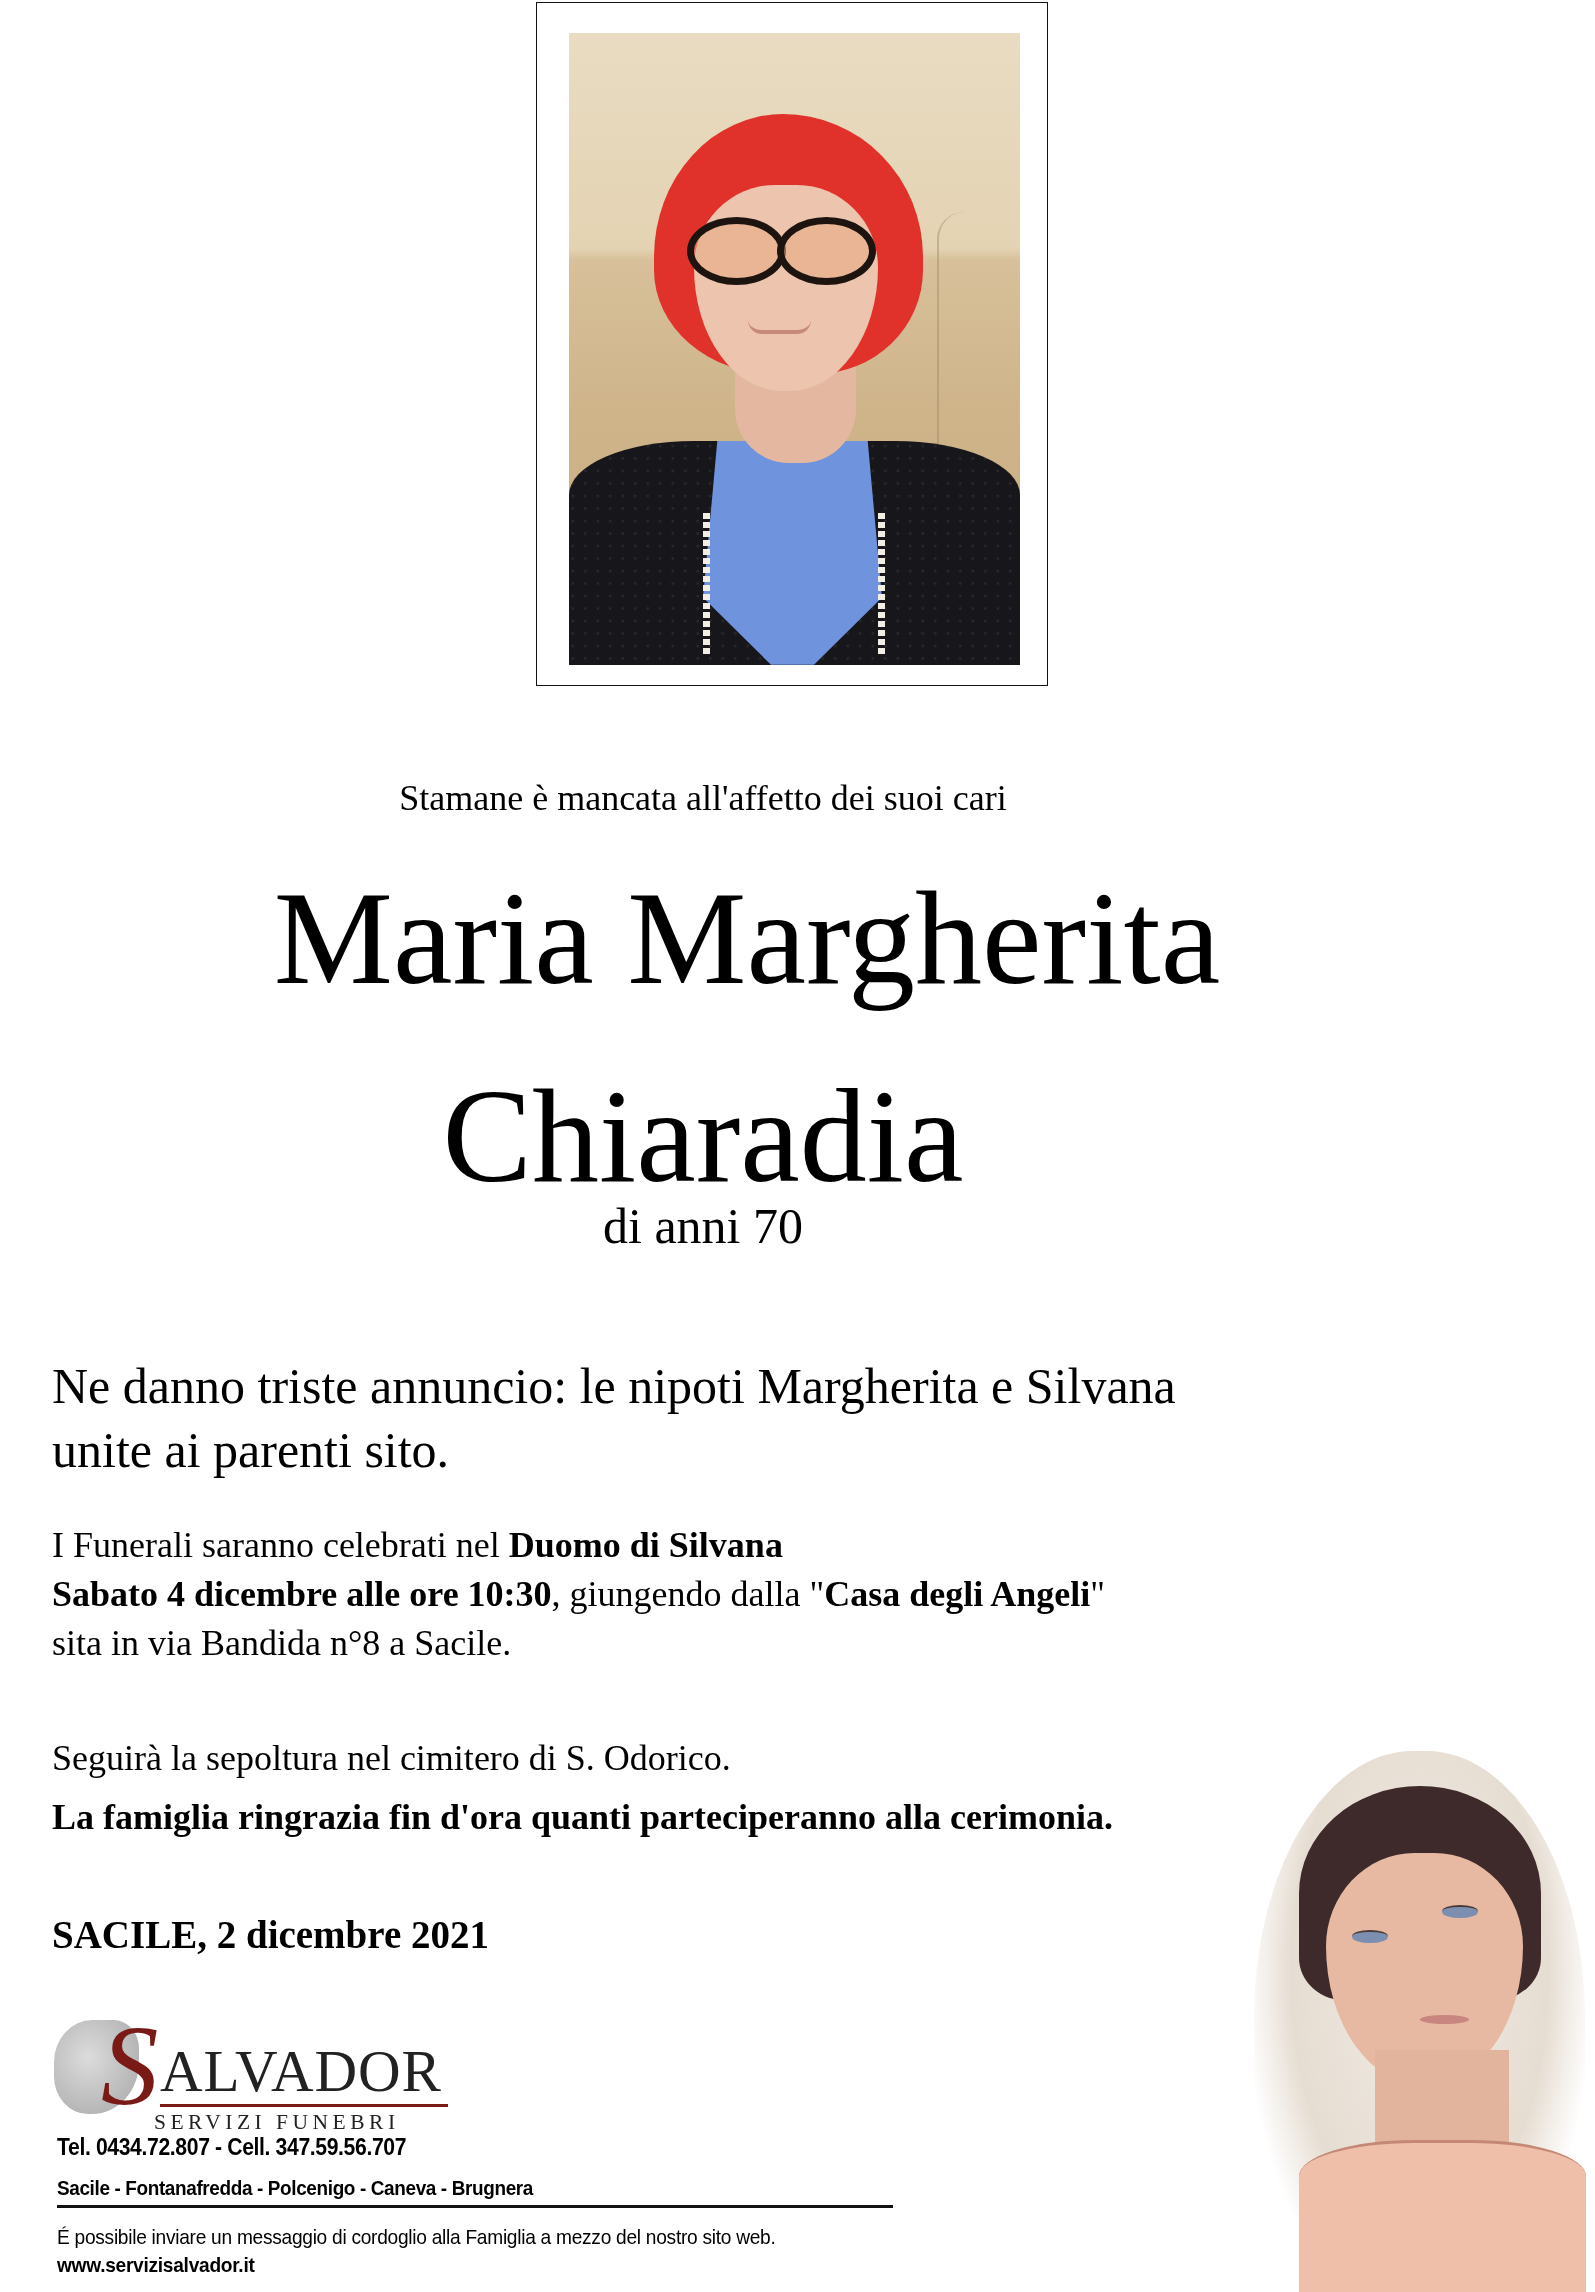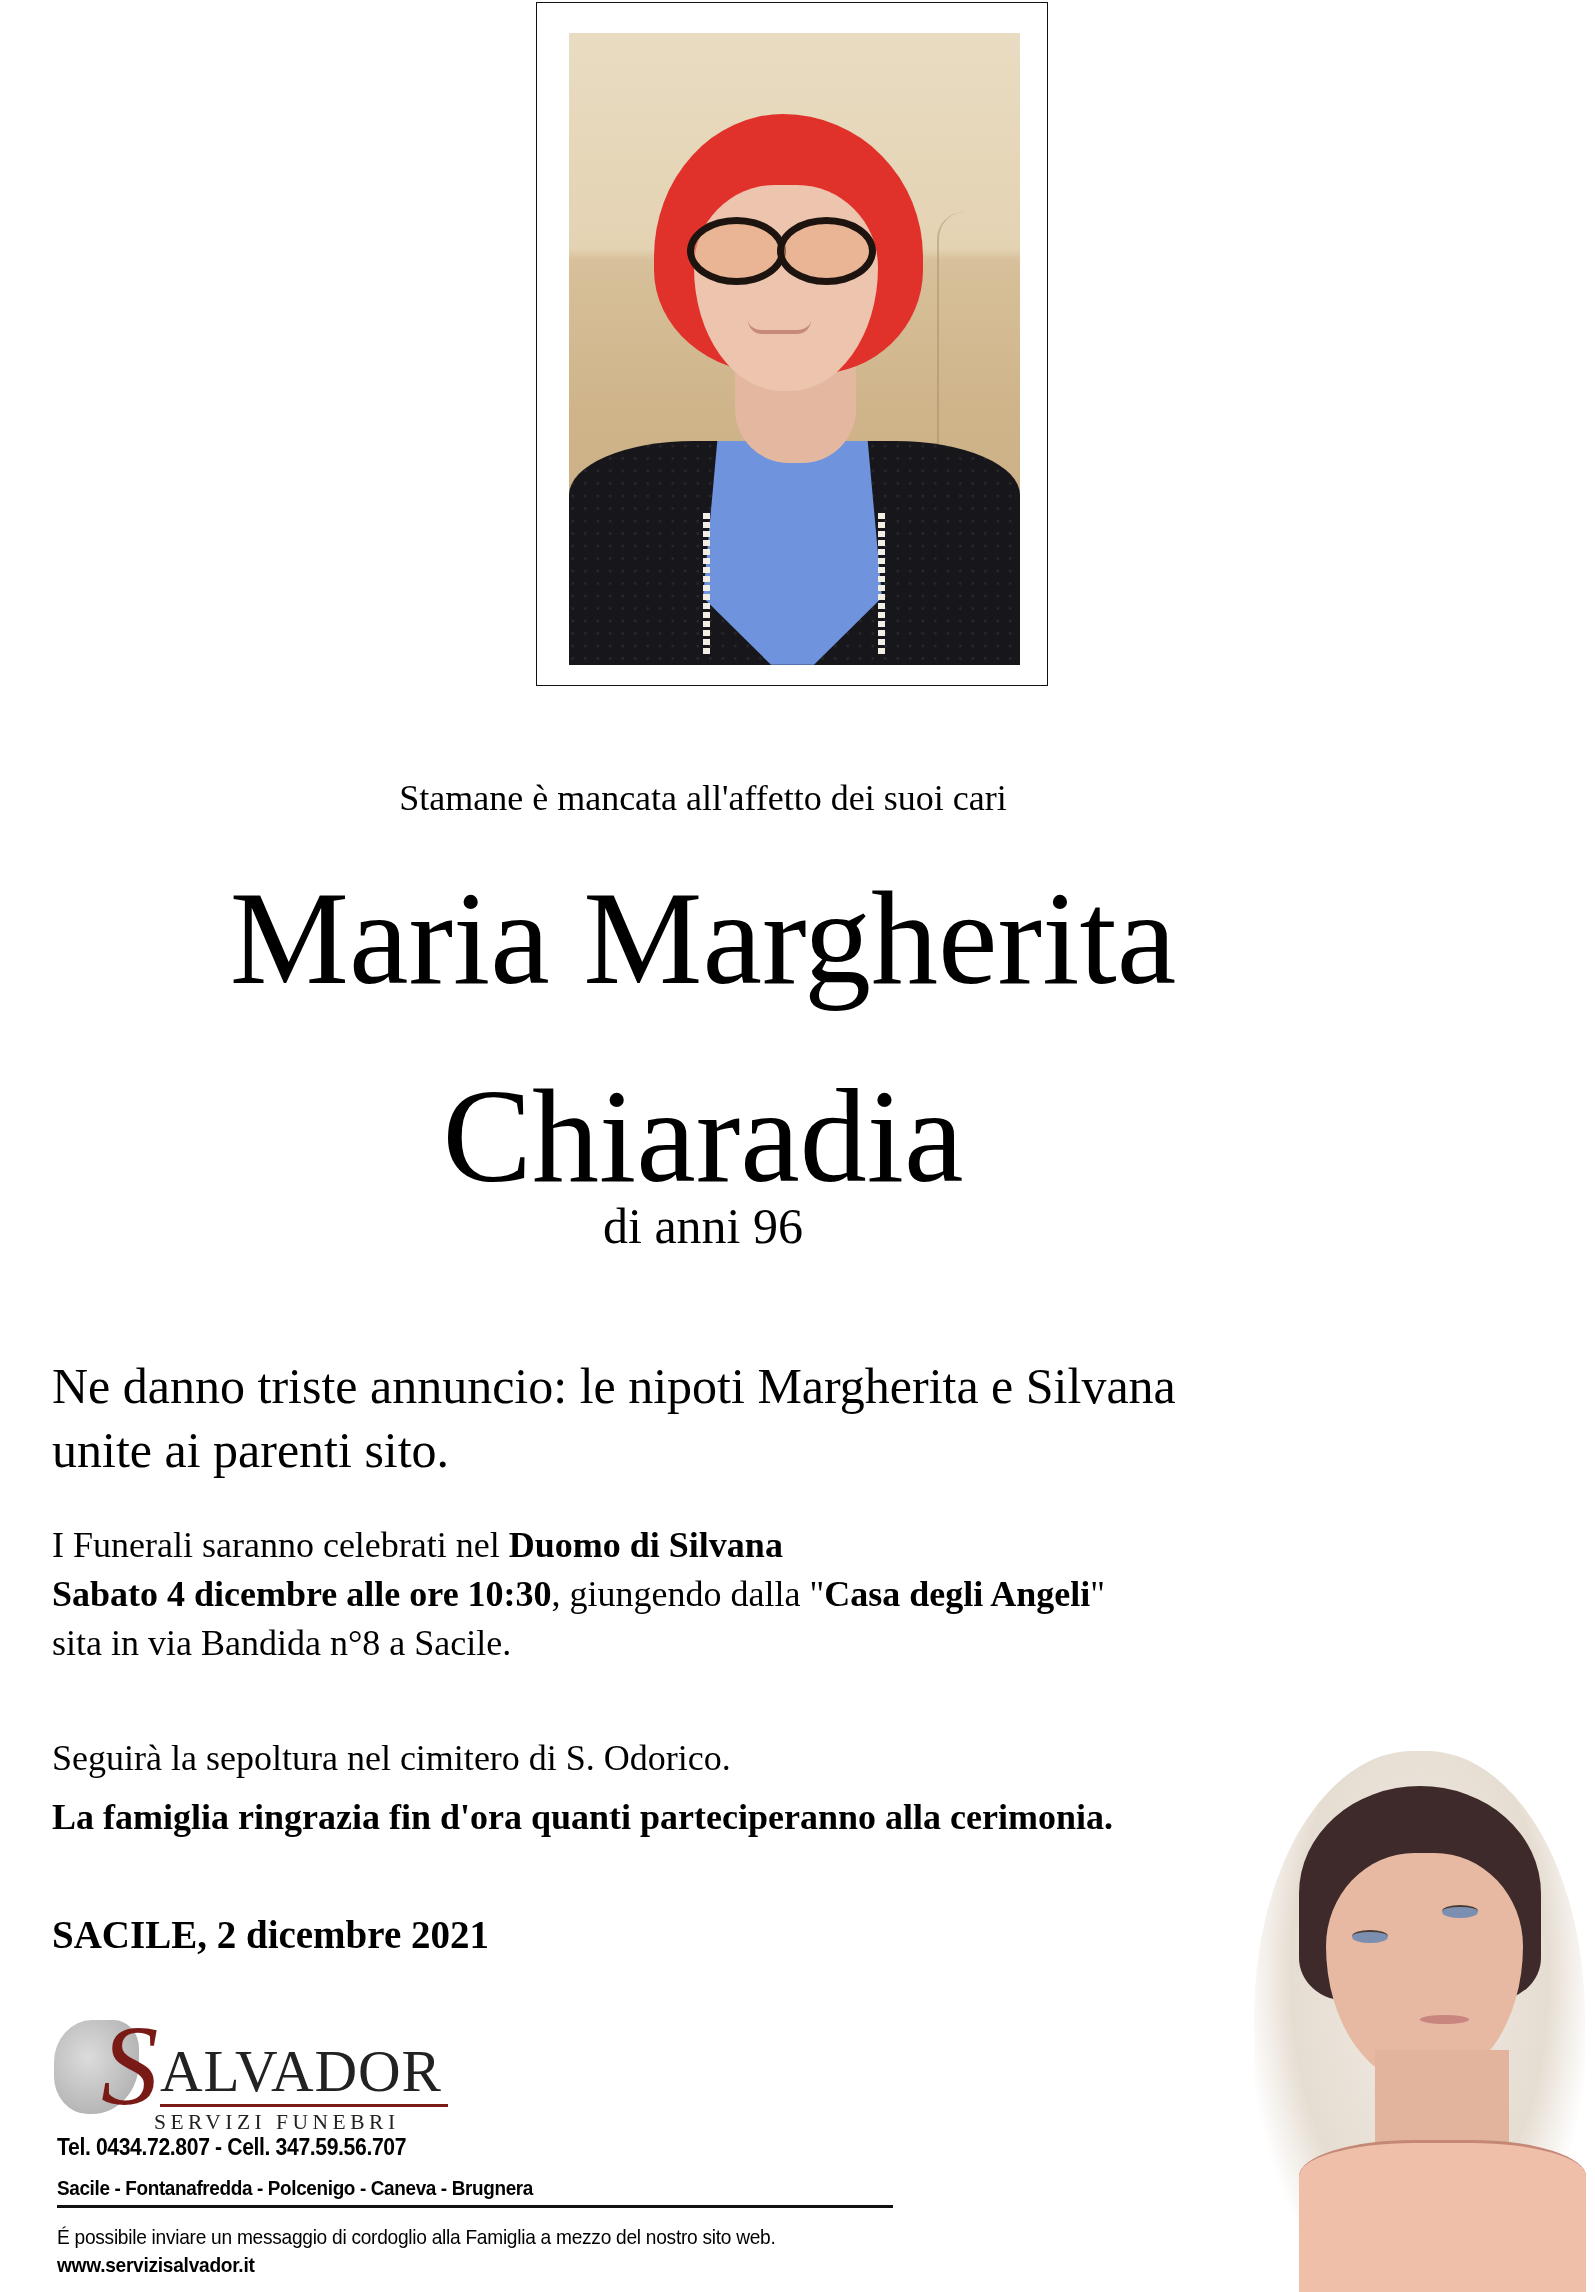--- a/index.html
+++ b/index.html
@@ -17,21 +17,21 @@
   .photo .glass { position: absolute; top: 184px; width: 85px; height: 54px; border: 7.2px solid #1d1410; border-radius: 50%; background: rgba(230,170,130,0.55); }
   .photo .glass.l { left: 118px; }
   .photo .glass.r { left: 208px; }
   .photo .mouth { position: absolute; left: 179px; top: 287px; width: 63px; height: 10.7px; border-bottom: 4.5px solid #c7897a; border-radius: 0 0 36px 36px; }
   .photo .pearls { position: absolute; left: 134px; bottom: 9px; width: 7.2px; height: 143px; background: repeating-linear-gradient(180deg, #f2eee6 0 6.3px, transparent 6.3px 9px); }
   .photo .pearls.r { left: 309px; }
 
   
   .center { position: absolute; left: 0; width: 1406px; text-align: center; }
   .intro { top: 777px; font-size: 36px; }
-  .name1 { top: 871px; font-size: 134px; line-height: 1; }
+  .name1 { top: 871px; font-size: 134px; line-height: 1; padding-left: 44px; }
   .name2 { top: 1069px; font-size: 134px; line-height: 1; }
   .age { top: 1197px; font-size: 50px; }
 
   .left { position: absolute; left: 52px; }
   .announce { top: 1354px; font-size: 50px; line-height: 64px; }
   .funeral { top: 1521px; font-size: 36px; line-height: 49px; }
   .burial { top: 1708px; font-size: 36px; margin-top: 29px; }
   .thanks { top: 1796px; font-size: 36px; font-weight: bold; }
   .place-date { top: 1912px; font-size: 39px; font-weight: bold; }
   b { font-weight: bold; }
@@ -78,21 +78,21 @@
     <div class="glass r"></div>
     <div class="mouth"></div>
     <div class="pearls"></div>
     <div class="pearls r"></div>
   </div>
 </div>
 
 <div class="center intro">Stamane è mancata all'affetto dei suoi cari</div>
 <div class="center name1">Maria Margherita</div>
 <div class="center name2">Chiaradia</div>
-<div class="center age">di anni 96</div>
+<div class="center age">di anni 70</div>
 
 <div class="left announce">
   <div>Ne danno triste annuncio: le nipoti Margherita e Silvana</div>
   <div>unite ai parenti sito.</div>
 </div>
 
 <div class="left funeral">
   <div><span>I Funerali saranno celebrati nel </span><b>Duomo di Silvana</b></div>
   <div><b>Sabato 4 dicembre alle ore 10:30</b><span>, giungendo dalla "</span><b>Casa degli Angeli</b><span>"</span></div>
   <div>sita in via Bandida n°8 a Sacile.</div>

